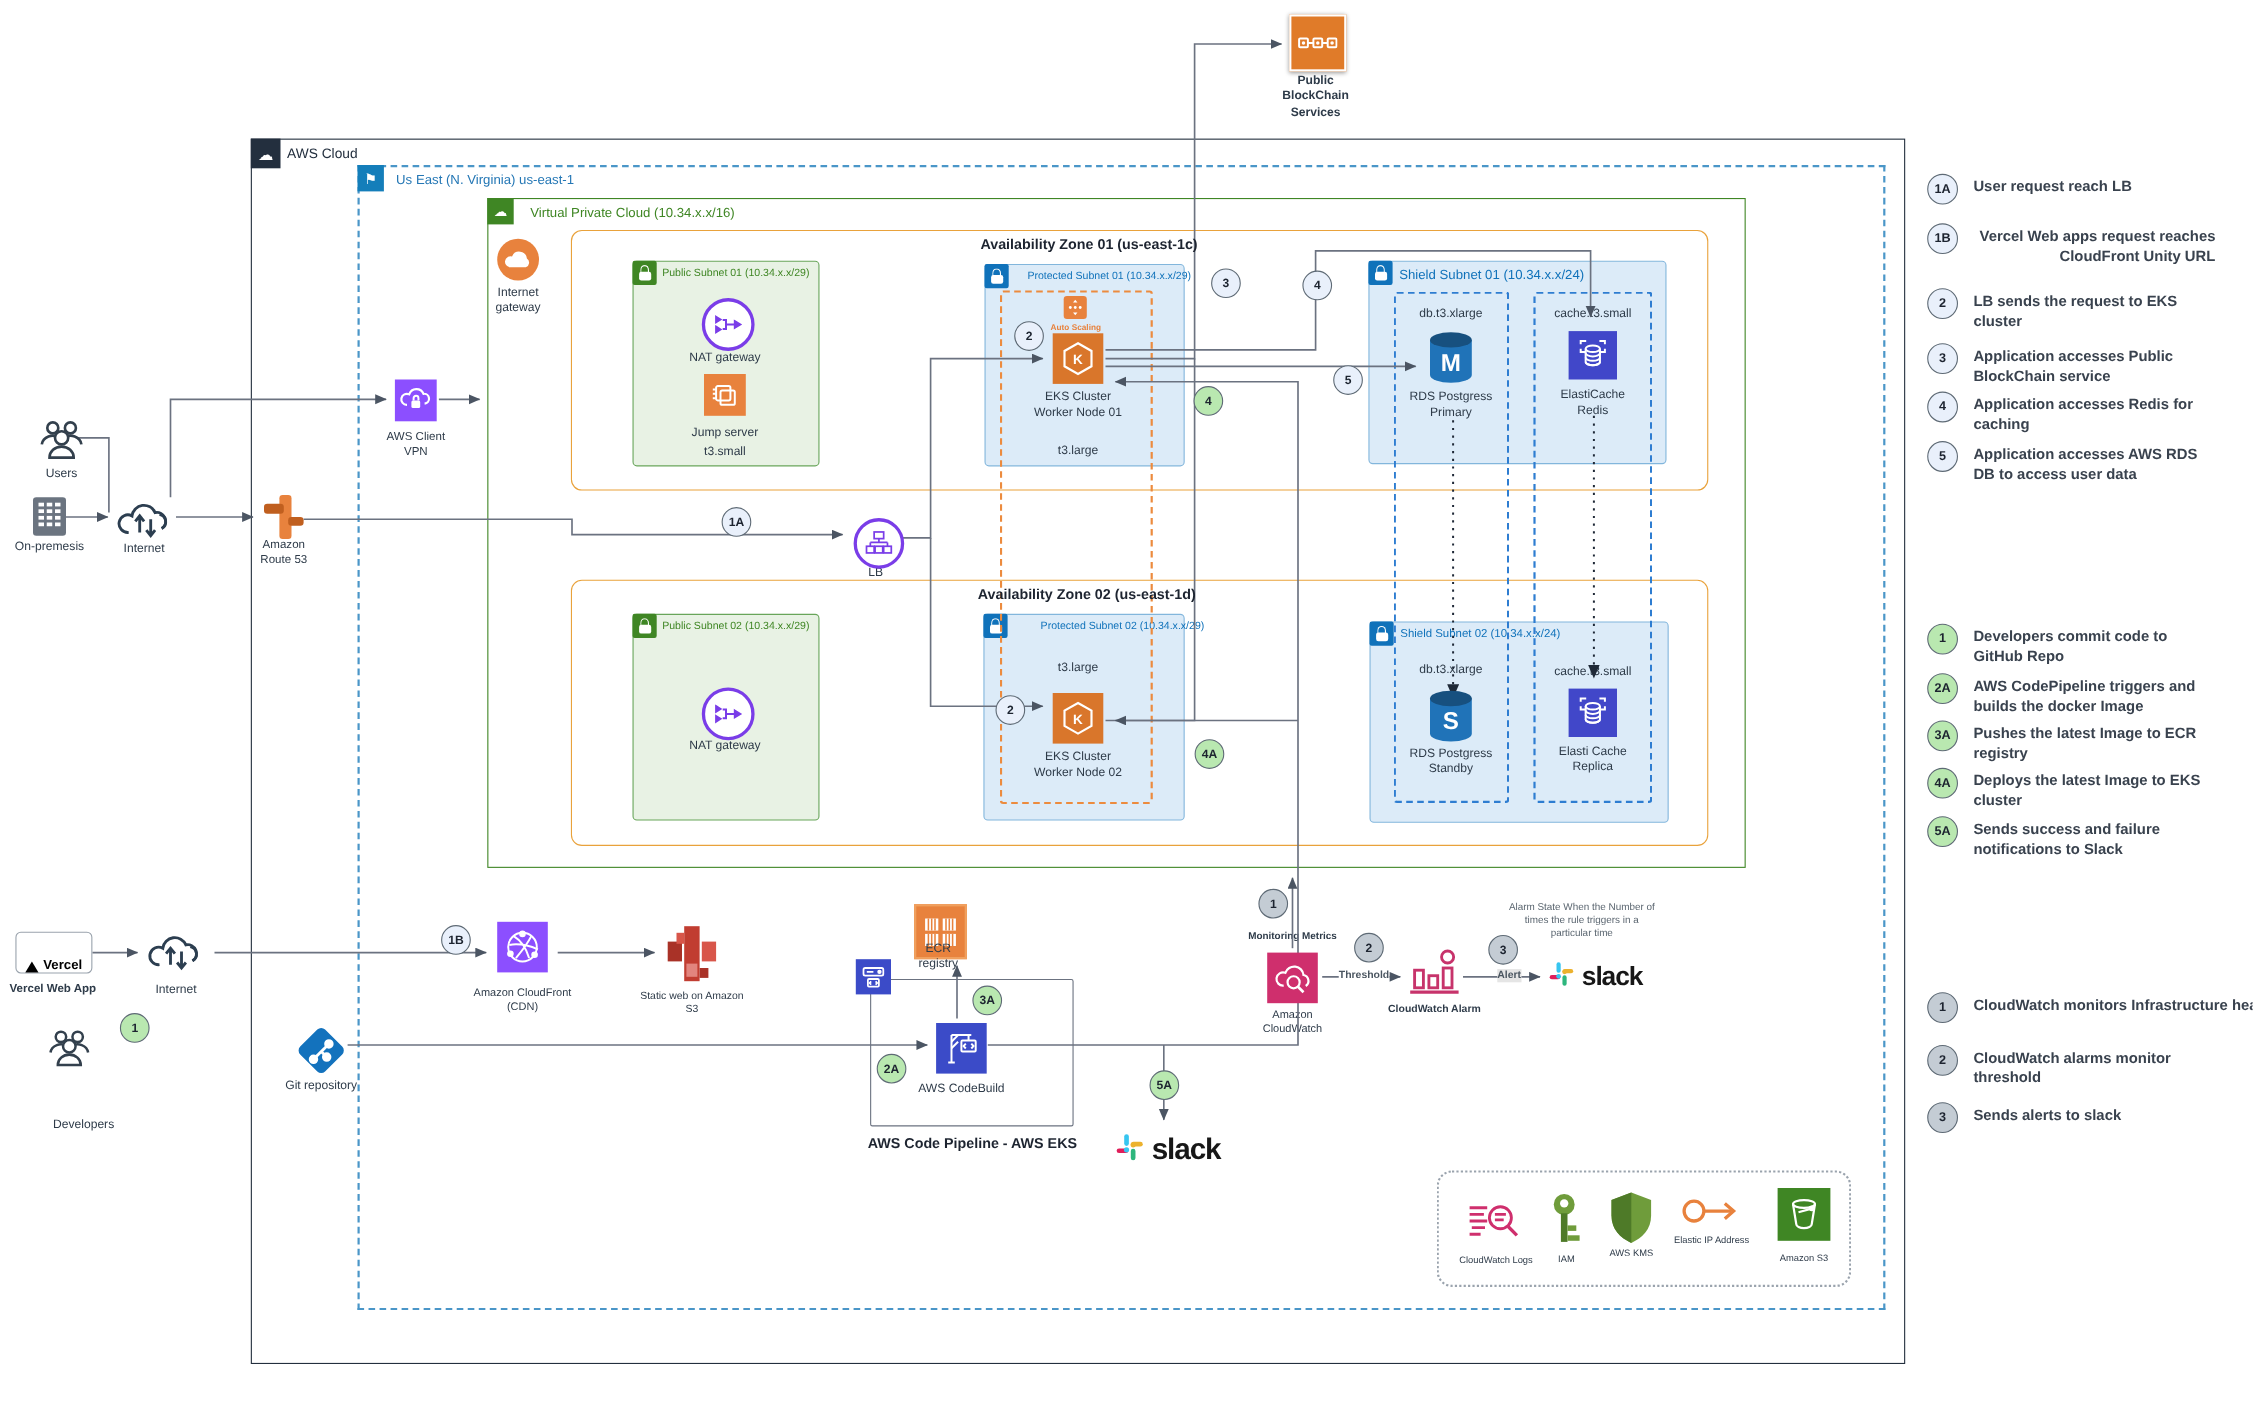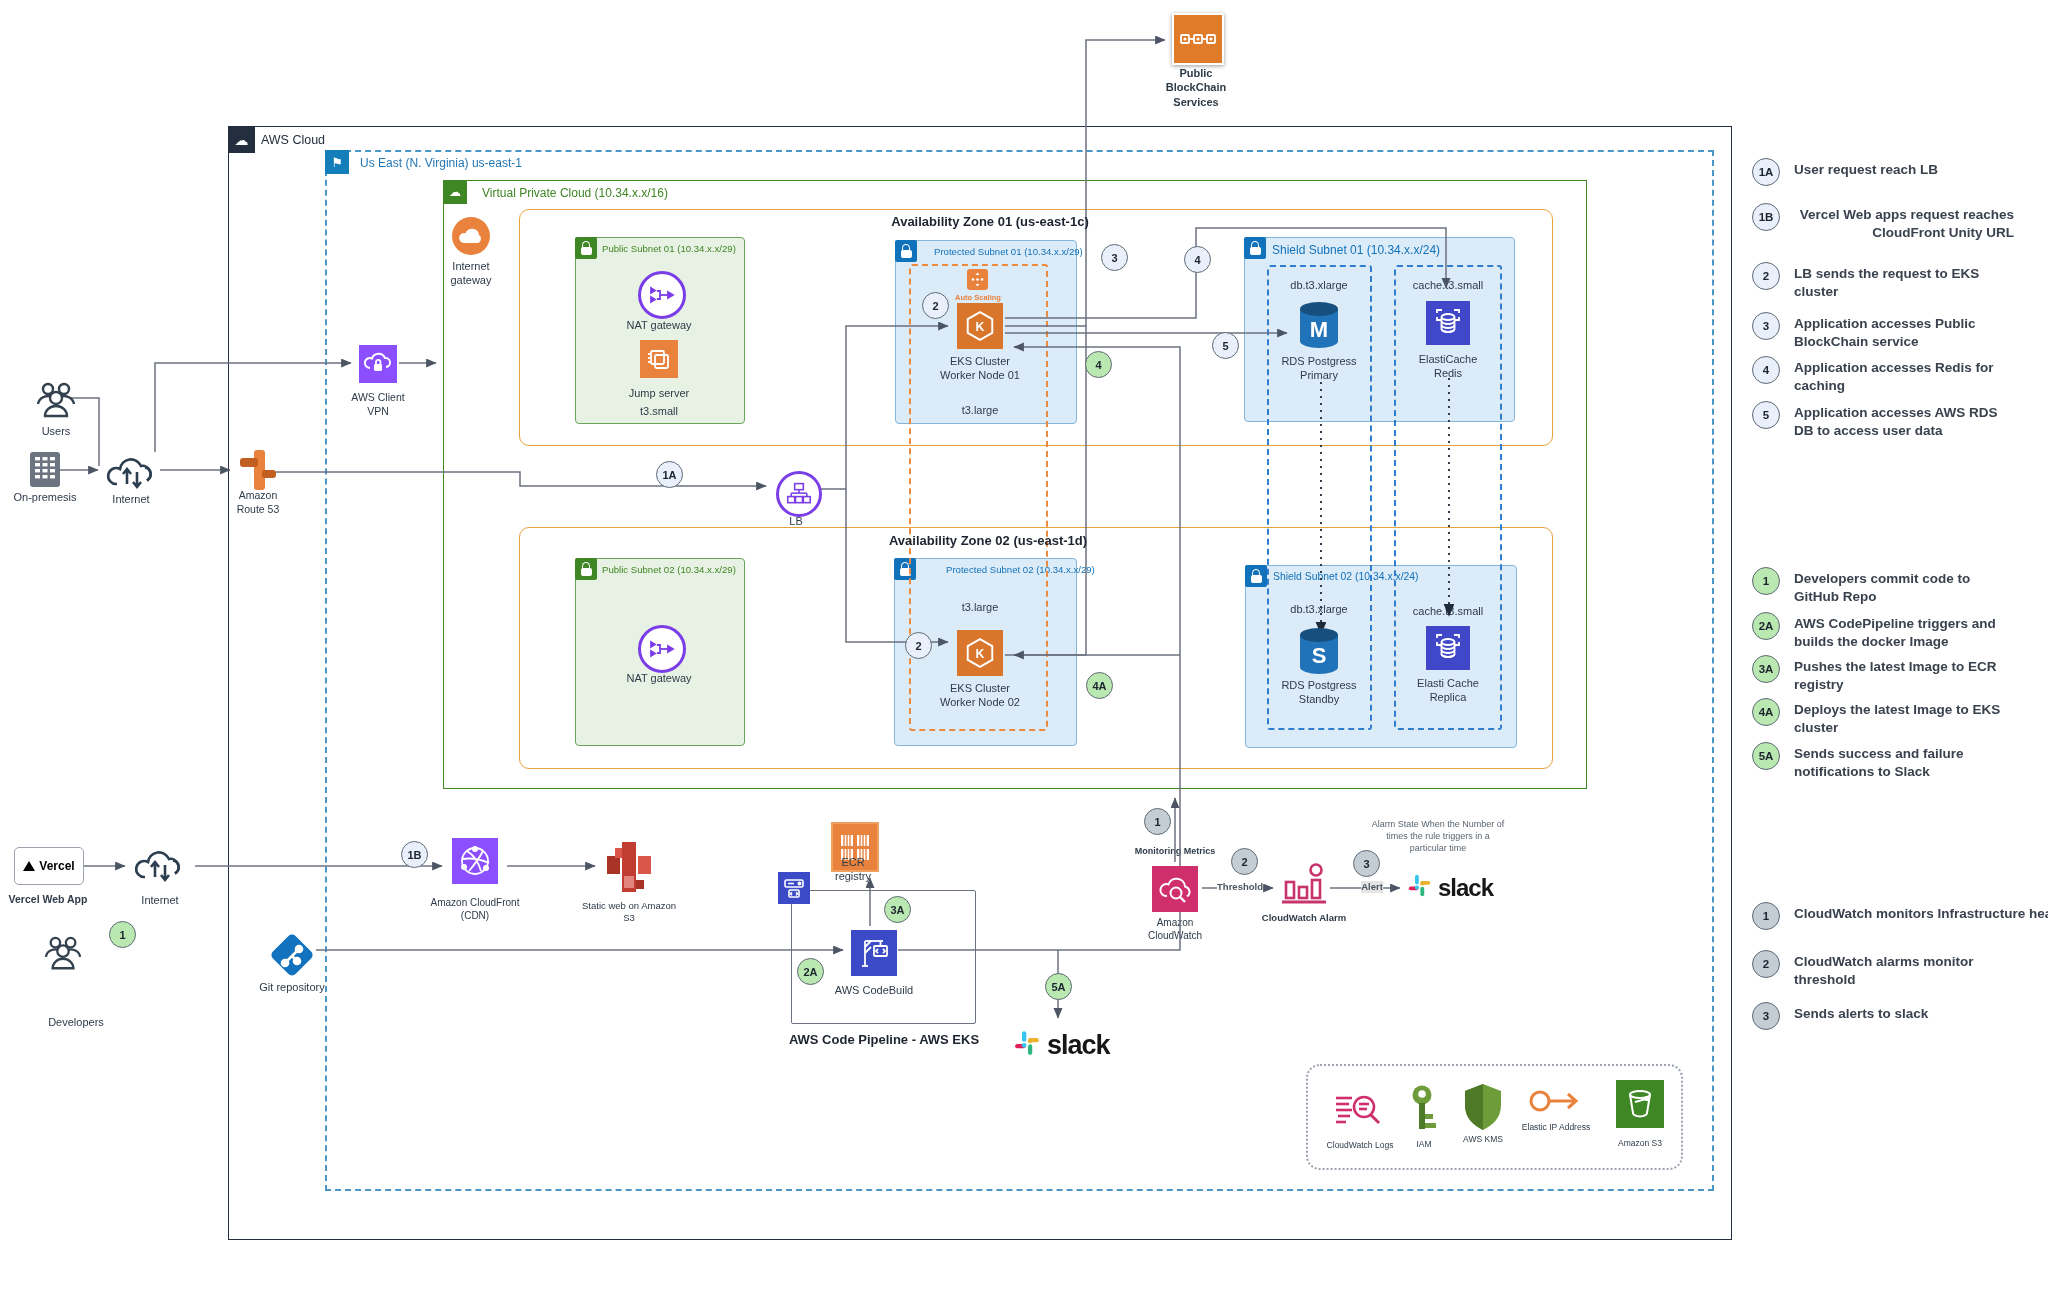--- a/index.html
+++ b/index.html
@@ -203,21 +203,21 @@
 
   <div class="node" style="left:359px;top:345px;width:38px;height:38px;background:#8c4fff;display:flex;align-items:center;justify-content:center;">
     <svg width="30" height="26" viewBox="0 0 30 26">
         <path d="M7 17 a5 5 0 1 1 2-9.5 a7 7 0 0 1 13-0.5 a4.5 4.5 0 0 1 1 9" fill="none" stroke="#fff" stroke-width="2"></path>
         <rect x="11" y="13" width="8" height="7" rx="1.4" fill="#fff"></rect>
         <path d="M13 13 v-2 a2.2 2.2 0 0 1 4.4 0 v2" fill="none" stroke="#fff" stroke-width="1.8"></path>
       </svg>
   </div>
   <div class="cl" style="left:378px;top:391px;width:72px;font-size:10.5px;">AWS Client VPN</div>
 
-  <div class="node" style="left:14px;top:847px;width:68px;height:36px;background:#fff;border:1.4px solid #9aa3ad;border-radius:5px;display:flex;align-items:center;justify-content:center;gap:4px;">
+  <div class="node" style="left:14px;top:847px;width:68px;height:36px;background:#fff;border:1.4px solid #9aa3ad;border-radius:5px;display:flex;align-items:flex-end;justify-content:center;gap:4px;">
     <span style="width:0;height:0;border-left:6px solid transparent;border-right:6px solid transparent;border-bottom:10px solid #000;"></span>
     <span style="font-weight:bold;font-size:12px;color:#000;">Vercel</span>
   </div>
   <div class="cl nw" style="left:48px;top:893px;font-weight:bold;font-size:10.5px;">Vercel Web App</div>
 
   <div class="node" style="left:131px;top:843px;">
     <svg width="58" height="40" viewBox="0 0 58 40">
         <path d="M14 34 a8 8 0 1 1 3-15 a11 11 0 0 1 21-3 a8 8 0 0 1 6 14.5" fill="#fff" stroke="#2c3e50" stroke-width="2.6"></path>
         <path d="M44 30.5 a7 7 0 0 0-2-13" fill="none" stroke="#2c3e50" stroke-width="2.6"></path>
         <g stroke="#2c3e50" stroke-width="2.6" fill="none">

